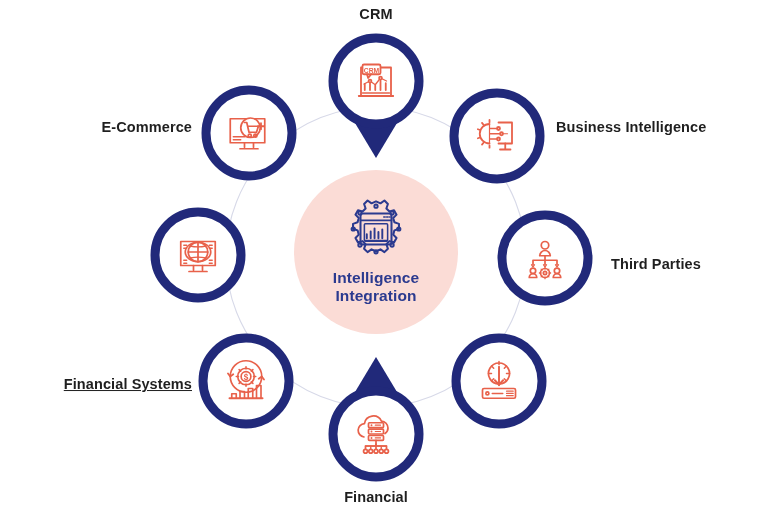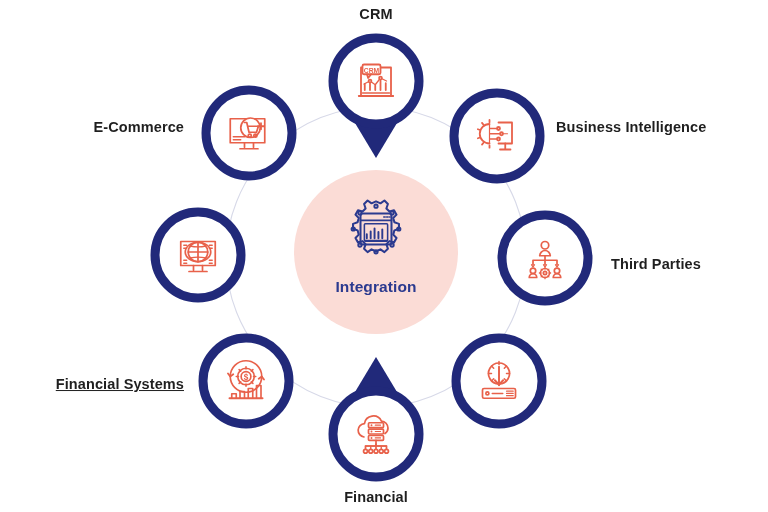--- a/index.html
+++ b/index.html
@@ -29,21 +29,21 @@
   .node-label {
     position: absolute;
     font-family: "Liberation Sans", sans-serif;
     font-size: 14.5px;
     font-weight: bold;
     color: #1f1f1f;
     white-space: nowrap;
     letter-spacing: 0.1px;
     line-height: 1.1;
   }
-  .lbl-left  { text-align: right; transform: translate(-100%, -50%); }
+  .lbl-left  { text-align: right; transform: translate(-100%, -50%); margin-left: 8px; }
   .lbl-right { text-align: left;  transform: translate(0, -50%); }
   .lbl-center{ text-align: center;transform: translate(-50%, -50%); }
 
   .center-title {
     position: absolute;
     left: 376px;
     top: 287px;
     transform: translate(-50%, -50%);
     width: 160px;
     text-align: center;
@@ -293,20 +293,21 @@
     <g>
       <path d="M281 102 L281 165 L218 165 Z" fill="#21297a" transform="rotate(45 249 133)"></path>
       <circle cx="249" cy="133" r="43" fill="#ffffff" stroke="#21297a" stroke-width="9"></circle>
       <g transform="translate(225,109)" color="#e8614a">
         <use href="#ico-ecom" width="48" height="48"></use>
       </g>
     </g>
   </svg>
 
   <div class="center-title">
+    <span>Intelligence</span>
     <span>Integration</span>
   </div>
 
   <div class="node-label lbl-center" style="left:376px; top:15px;">CRM</div>
 
   <div class="node-label lbl-right" style="left:556px; top:128px;text-align:center;">Business Intelligence</div>
 
   <div class="node-label lbl-right" style="left:611px; top:265px;">Third Parties</div>
 
 

